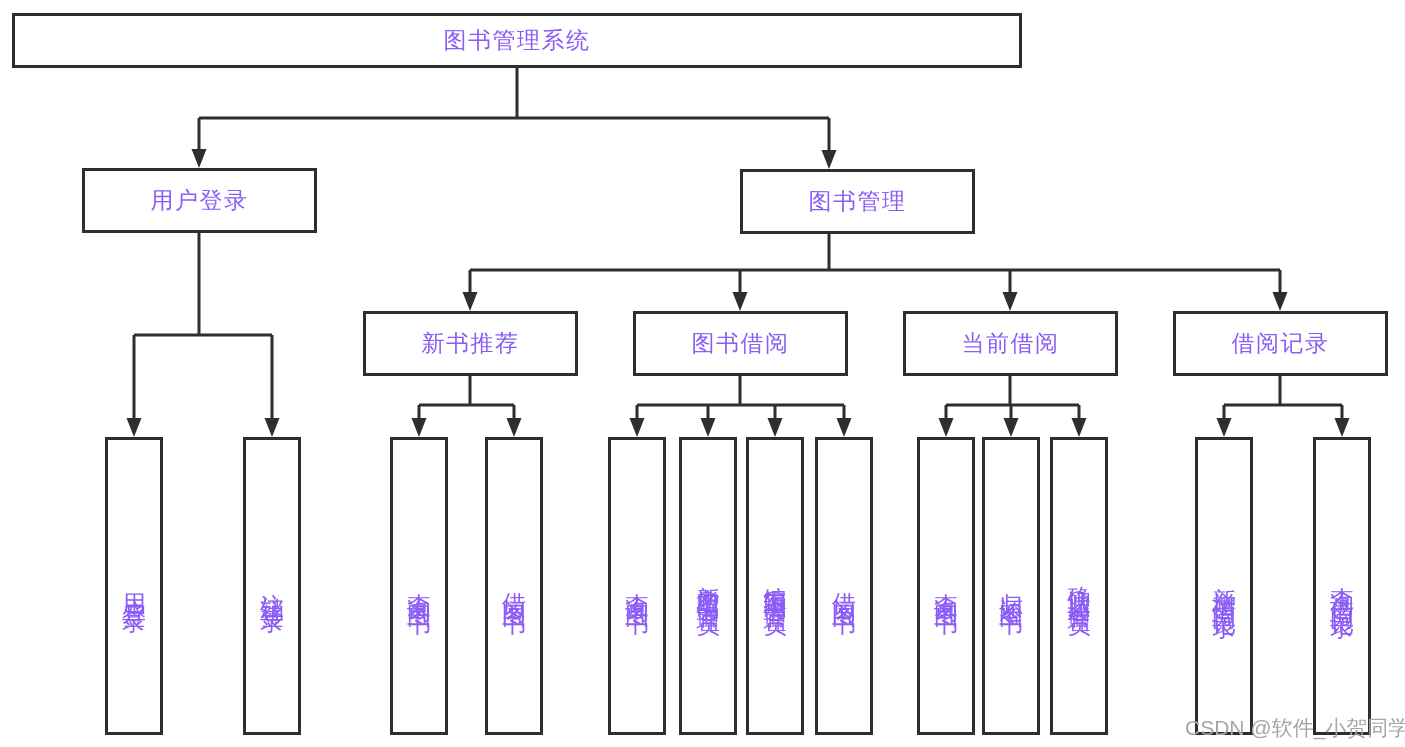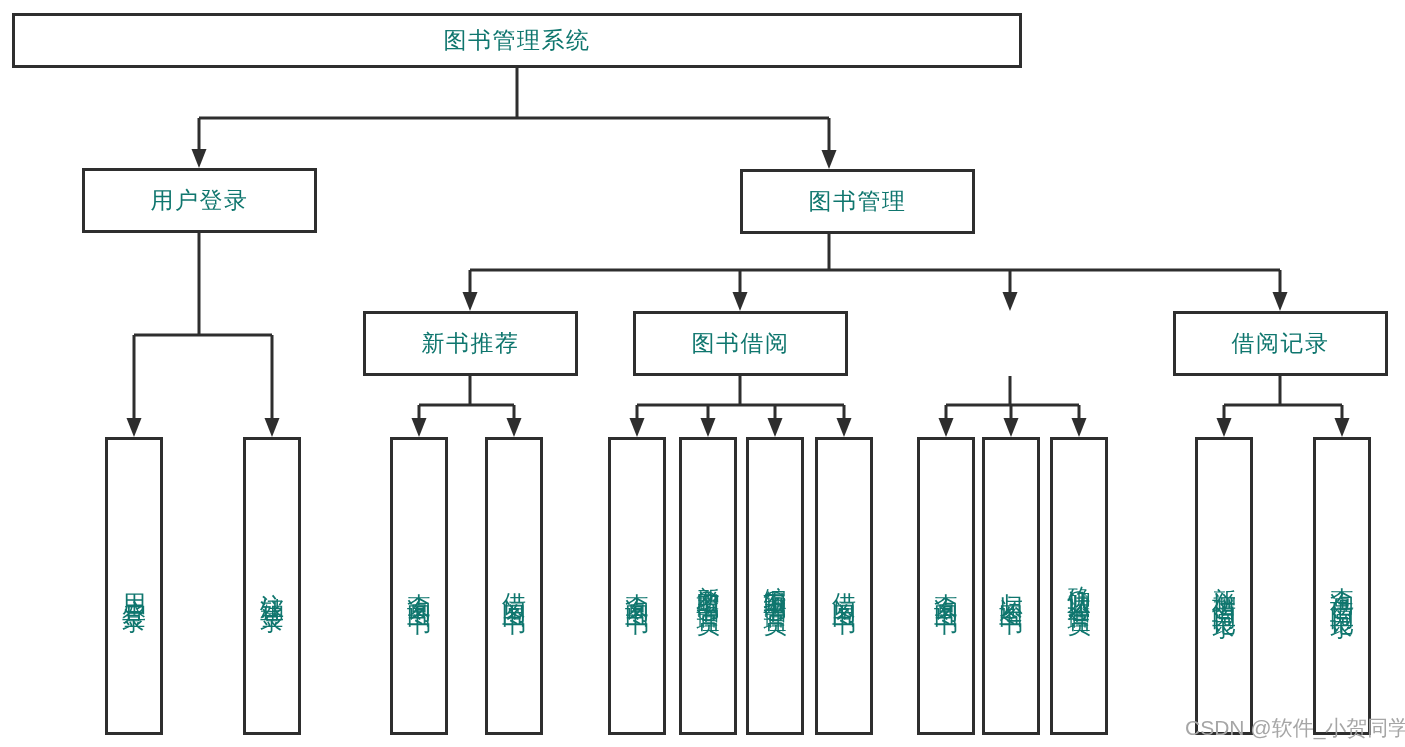--- a/index.html
+++ b/index.html
@@ -12,21 +12,21 @@
   }
   #connectors { position:absolute; left:0; top:0; width:1405px; height:747px; }
   .node {
     position:absolute;
     box-sizing:border-box;
     background:#ffffff;
     border:3px solid #2e2e2e;
     display:flex;
     align-items:center;
     justify-content:center;
-    color:#0f766e;
+    color:#8b5cf6;
   }
   .h-node { font-size:23px; letter-spacing:1.5px; white-space:nowrap; }
   .v-node {
     writing-mode:vertical-rl;
     text-orientation:mixed;
     font-size:24px;
     letter-spacing:6px;
     line-height:1;
   }
   .v-node.long { letter-spacing:4px; font-size:23px; }
@@ -76,20 +76,21 @@
     </g>
   </svg>
 
   <div class="node h-node" style="left:12px; top:13px; width:1010px; height:55px;">图书管理系统</div>
 
   <div class="node h-node" style="left:82px; top:168px; width:235px; height:65px;">用户登录</div>
   <div class="node h-node" style="left:712px; top:169px; width:235px; height:65px;margin-left:28px;">图书管理</div>
 
   <div class="node h-node" style="left:363px; top:311px; width:215px; height:65px;">新书推荐</div>
   <div class="node h-node" style="left:633px; top:311px; width:215px; height:65px;">图书借阅</div>
+  <div class="node h-node" style="left:903px; top:311px; width:215px; height:65px;">当前借阅</div>
   <div class="node h-node" style="left:1173px; top:311px; width:215px; height:65px;">借阅记录</div>
 
   <div class="node v-node" style="left:105px; top:437px; width:58px; height:298px;">用户登录</div>
   <div class="node v-node" style="left:243px; top:437px; width:58px; height:298px;">注销登录</div>
 
   <div class="node v-node" style="left:390px; top:437px; width:58px; height:298px;">查询图书</div>
   <div class="node v-node" style="left:485px; top:437px; width:58px; height:298px;">借阅图书</div>
 
   <div class="node v-node" style="left:608px; top:437px; width:58px; height:298px;">查询图书</div>
   <div class="node v-node long" style="left:679px; top:437px; width:58px; height:298px;">新增图书（管理员）</div>

